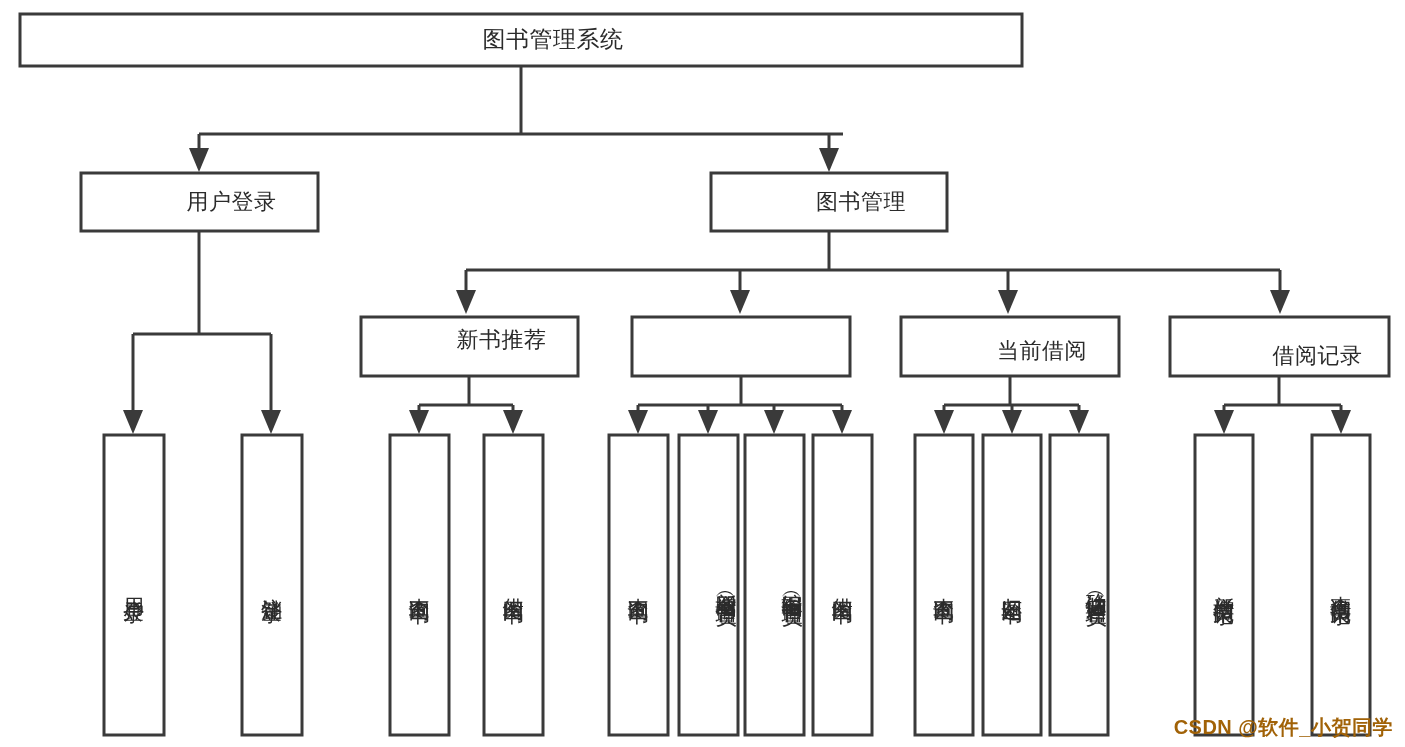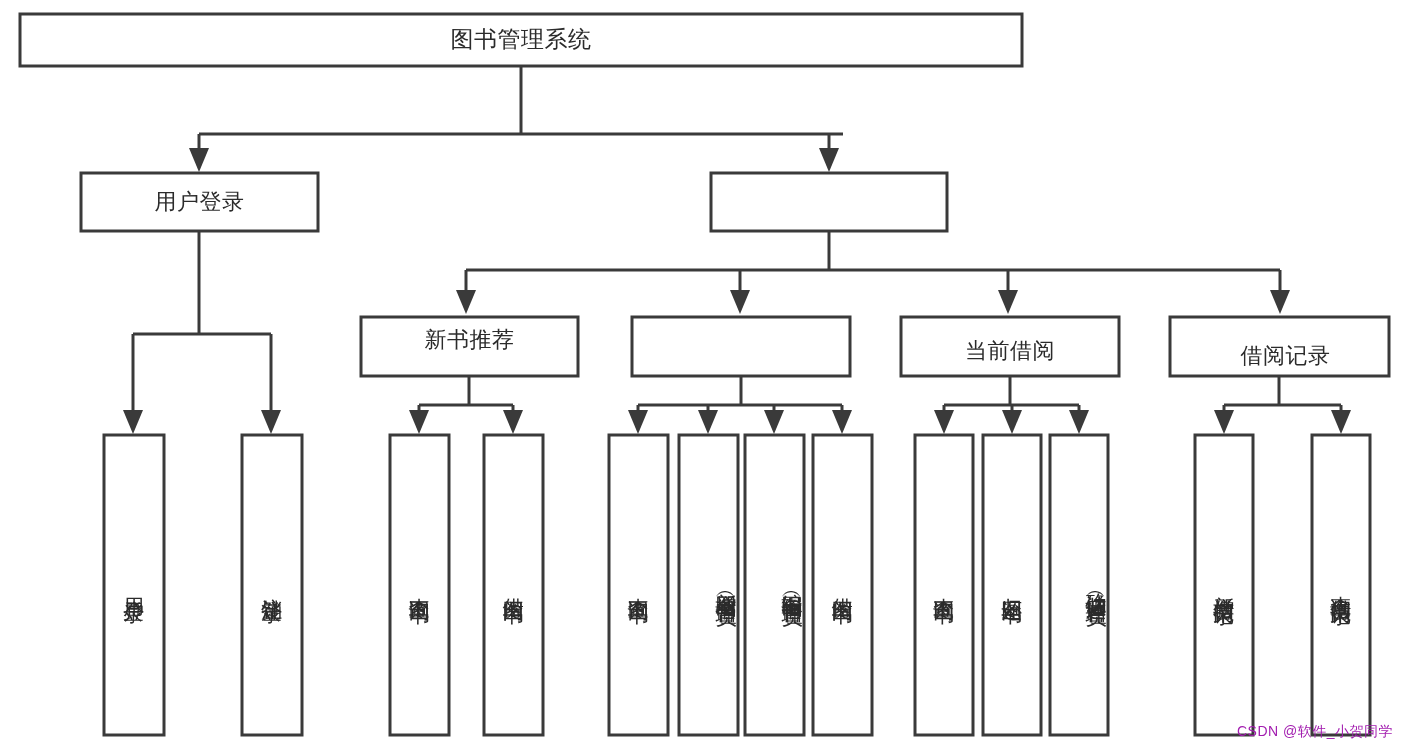--- a/index.html
+++ b/index.html
@@ -50,41 +50,43 @@
     color: #2b2b2b;
     font-family: "Liberation Sans", "DejaVu Sans", sans-serif;
     letter-spacing: 0.5px;
     user-select: none;
     pointer-events: none;
   }
   .label-h {
     font-size: 22px;
     line-height: 1.1;
     white-space: nowrap;
+    margin-left: 32px;
   }
   .label-v {
     writing-mode: vertical-rl;
     text-orientation: upright;
     font-size: 21px;
     line-height: 1.12;
     letter-spacing: 2px;
     white-space: nowrap;
   }
   .label-root {
     font-size: 23px;
   }
   .watermark {
     position: absolute;
     right: 12px;
     bottom: 6px;
-    font-size: 14px;
-    color: #a21caf;
+    font-size: 20px;
+    color: #a16207;
     font-family: "Liberation Sans", "DejaVu Sans", sans-serif;
     letter-spacing: 0.5px;
     user-select: none;
+    font-weight: bold;
   }
 </style>
 </head>
 <body>
 
 <div id="diagram-root">
 
   <svg class="diagram-canvas" viewBox="0 0 1405 747" xmlns="http://www.w3.org/2000/svg">
     <defs>
       <marker id="arrow" viewBox="0 0 12 12" refX="6" refY="11" markerWidth="12" markerHeight="12" orient="auto-start-reverse">
@@ -194,20 +196,21 @@
     <rect class="node-box" x="983" y="435" width="58" height="300"></rect>
     <rect class="node-box" x="1050" y="435" width="58" height="300"></rect>
 
     <rect class="node-box" x="1195" y="435" width="58" height="300"></rect>
     <rect class="node-box" x="1312" y="435" width="58" height="300"></rect>
   </svg>
 
   <div class="node-label label-h label-root" style="left:20px; top:14px; width:1002px; height:52px;">图书管理系统</div>
 
   <div class="node-label label-h" style="left:81px; top:173px; width:237px; height:58px;">用户登录</div>
+  <div class="node-label label-h" style="left:711px; top:173px; width:236px; height:58px;">图书管理</div>
 
   <div class="node-label label-h" style="left:361px; top:317px; width:217px; height:47px;">新书推荐</div>
   <div class="node-label label-h" style="left:901px; top:317px; width:218px; height:68px;">当前借阅</div>
   <div class="node-label label-h" style="left:1170px; top:327px; width:219px; height:59px;padding-left:6px;">借阅记录</div>
 
   <div class="node-label label-v" style="left:104px; top:435px; width:60px; height:300px;">用户登录</div>
   <div class="node-label label-v" style="left:242px; top:435px; width:60px; height:300px;">注销登录</div>
 
   <div class="node-label label-v" style="left:390px; top:435px; width:59px; height:300px;">查询图书</div>
   <div class="node-label label-v" style="left:484px; top:435px; width:59px; height:300px;">借阅图书</div>

